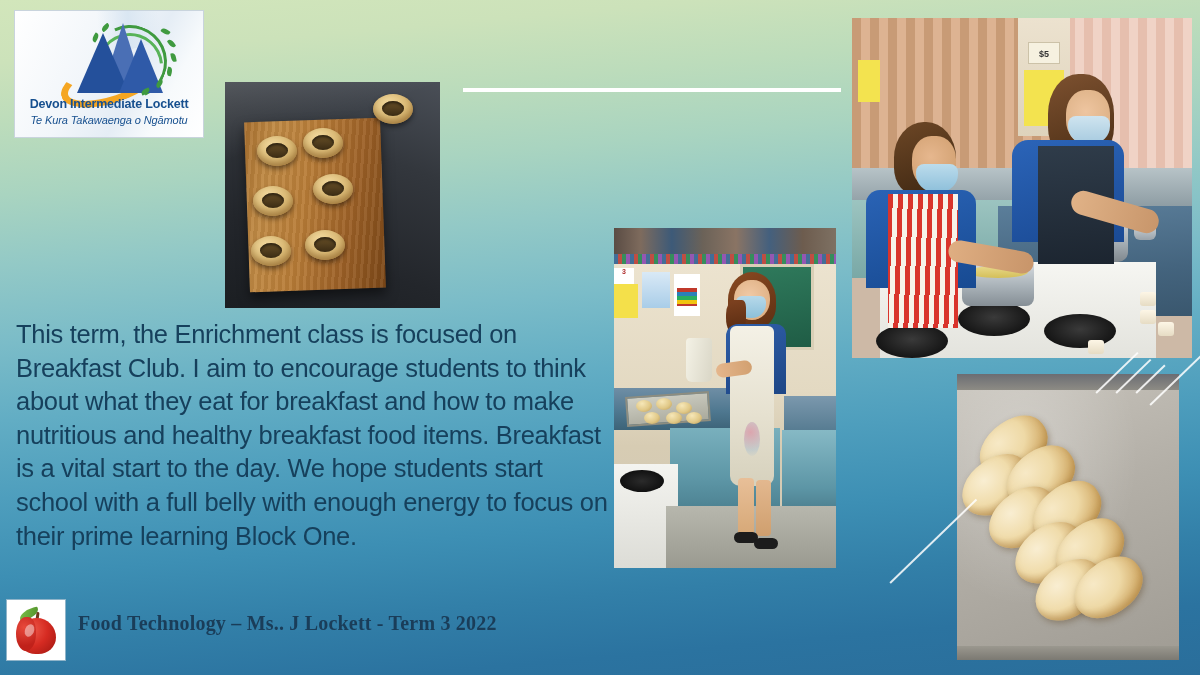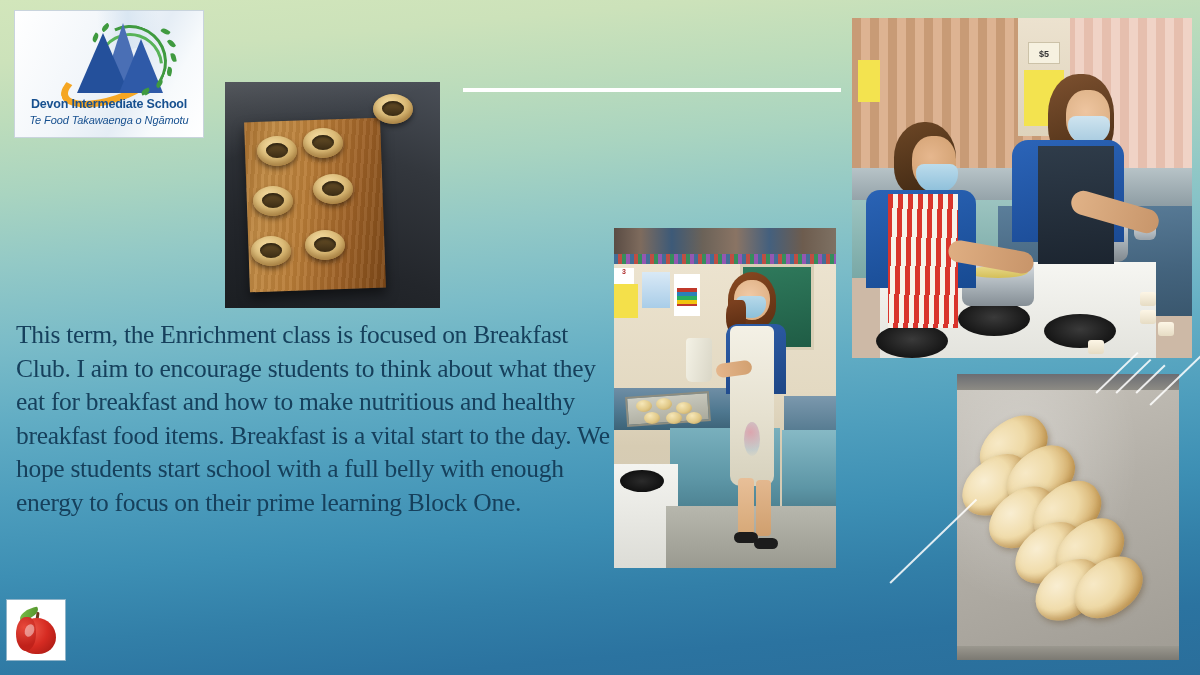--- a/index.html
+++ b/index.html
@@ -133,21 +133,21 @@
   #title-rule {
     position:absolute; left:463px; top:88px;
     width:378px; height:4px;
     background:#ffffff;
   }
 
   
   #body-text {
     position:absolute;
     left:16px; top:318px; width:600px;
-    font-family:Liberation Serif, serif;
+    font-family:Liberation Sans, sans-serif;
     font-size:25.5px;
     line-height:33.6px;
     color:#16405c;
     letter-spacing:-0.3px;
   }
 
   
   #apple-card {
     position:absolute; left:6px; top:599px;
     width:60px; height:62px;
@@ -578,22 +578,22 @@
       <div class="mt-front2"></div>
       <div class="leaf" style="left:146px;top:12px;transform:rotate(35deg);"></div>
       <div class="leaf" style="left:152px;top:24px;transform:rotate(55deg);"></div>
       <div class="leaf" style="left:154px;top:38px;transform:rotate(80deg);"></div>
       <div class="leaf" style="left:150px;top:52px;transform:rotate(105deg);"></div>
       <div class="leaf" style="left:140px;top:64px;transform:rotate(130deg);"></div>
       <div class="leaf" style="left:126px;top:72px;transform:rotate(155deg);"></div>
       <div class="leaf" style="left:86px;top:8px;transform:rotate(-40deg);"></div>
       <div class="leaf" style="left:76px;top:18px;transform:rotate(-60deg);"></div>
     </div>
-    <div id="logo-name">Devon Intermediate School</div>
-    <div id="logo-sub">Te Food Takawaenga o Ngāmotu</div>
+    <div id="logo-name">Devon Intermediate Lockett</div>
+    <div id="logo-sub">Te Kura Takawaenga o Ngāmotu</div>
   </div>
 
   <div id="title-rule"></div>
 
   <div class="photo" id="photo-pretzels">
     <div class="bg-slab"></div>
     <div class="board"></div>
     <div class="pretzel" style="left:32px;top:54px;"></div>
     <div class="pretzel" style="left:78px;top:46px;"></div>
     <div class="pretzel" style="left:148px;top:12px;"></div>
@@ -700,14 +700,15 @@
   <div class="deco-line" style="left:1150px; top:404px; width:72px; transform: rotate(-44deg);"></div>
 
   <div id="body-text">This term, the Enrichment class is focused on Breakfast Club. I aim to encourage students to think about what they eat for breakfast and how to make nutritious and healthy breakfast food items. Breakfast is a vital start to the day. We hope students start school with a full belly with enough energy to focus on their prime learning Block One.</div>
 
   <div id="apple-card">
     <div class="apple-leaf"></div>
     <div class="apple-stem"></div>
     <div class="apple-body"></div>
     <div class="apple-shine"></div>
   </div>
+  <div id="footer-text">Food Technology – Ms.. J Lockett - Term 3 2022</div>
 
 </div>
 
 </body></html>

